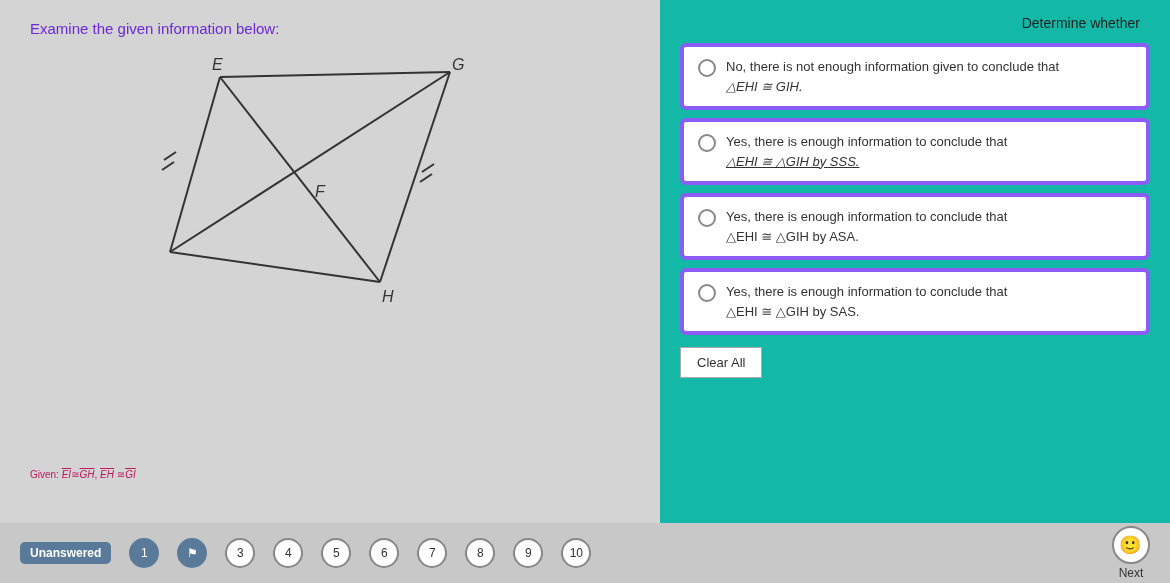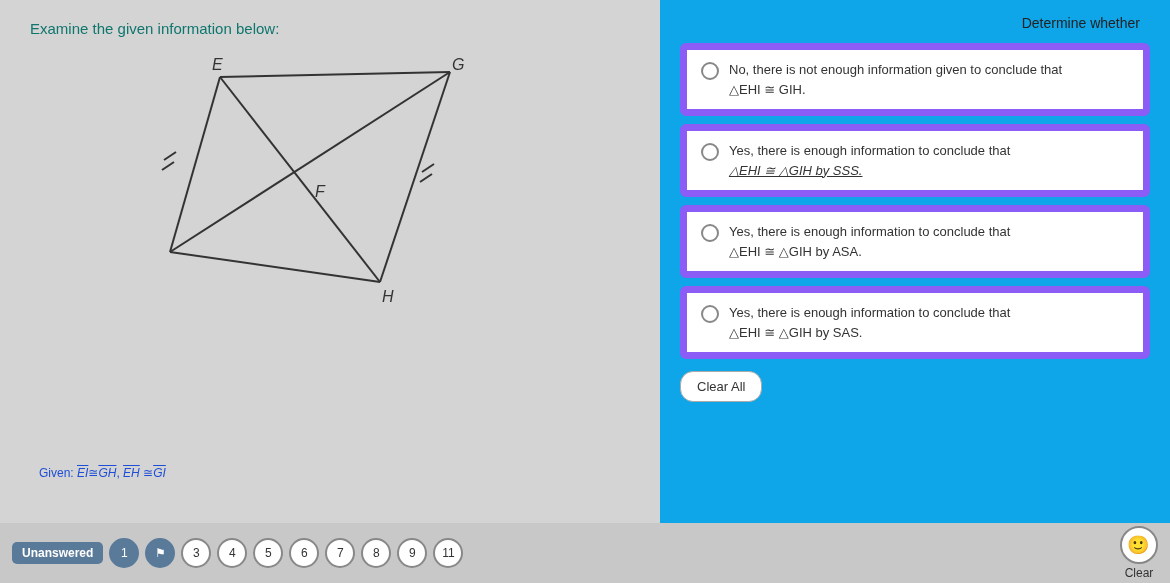--- a/index.html
+++ b/index.html
@@ -24,68 +24,67 @@
     .left-panel {
       width: 660px;
       height: 100%;
       padding: 20px 30px;
       position: relative;
       background: #d4d4d4;
     }
 
     .examine-text {
       font-size: 15px;
-      color: #0f766e;
+      color: #6d28d9;
       margin-bottom: 10px;
     }
 
     .diagram-area {
       width: 380px;
       height: 290px;
       position: relative;
       margin: 10px auto 0 auto;
     }
 
     .diagram-area svg {
       width: 100%;
       height: 100%;
     }
 
     .given-text {
-      font-size: 12px;
-      color: #1d4ed8;
+      font-size: 10px;
+      color: #be185d;
       position: absolute;
       bottom: 100px;
       left: 30px;
       line-height: 1.6;
-      margin-left: 9px;
     }
 
     
     .right-panel {
       width: 510px;
       height: 100%;
       padding: 15px 20px;
       display: flex;
       flex-direction: column;
       gap: 8px;
-      background: #0ea5e9;
+      background: #14b8a6;
     }
 
     .determine-label {
       font-size: 14px;
       color: #222;
       margin-bottom: 4px;
       text-align: right;
       padding-right: 10px;
     }
 
     .answer-option {
       background: white;
-      border: 7px solid #8b5cf6;
+      border: 4px solid #8b5cf6;
       border-radius: 6px;
       padding: 10px 14px;
       display: flex;
       align-items: flex-start;
       gap: 10px;
       cursor: pointer;
     }
 
     .radio-circle {
       width: 18px;
@@ -99,41 +98,41 @@
 
     .option-text {
       font-size: 13px;
       color: #333;
       line-height: 1.5;
     }
 
     .clear-all-btn {
       background: white;
       border: 1px solid #aaa;
-      border-radius: 13px;
+      border-radius: 0;
       padding: 7px 16px;
       font-size: 13px;
       cursor: pointer;
       width: fit-content;
       margin-top: 4px;
       color: #333;
     }
 
     
     .bottom-bar {
       position: absolute;
       bottom: 0;
       left: 0;
       width: 100%;
       height: 60px;
       background: #c8c8c8;
       display: flex;
       align-items: center;
-      padding: 0 12px;
-      gap: 6px;
+      padding: 0 20px;
+      gap: 18px;
     }
 
     .unanswered-badge {
       background: #5a7a9a;
       color: white;
       border-radius: 5px;
       padding: 4px 10px;
       font-size: 12px;
       font-weight: bold;
     }
@@ -232,21 +231,21 @@
   </div>
 
   <div class="right-panel">
 
     <div class="determine-label">Determine whether</div>
 
     <div class="answer-option">
       <div class="radio-circle"></div>
       <div class="option-text">
         <span>No, there is not enough information given to conclude that</span><br>
-        <span style="">△EHI ≅ GIH.</span>
+        <span style="font-style:italic;">△EHI ≅ GIH.</span>
       </div>
     </div>
 
     <div class="answer-option">
       <div class="radio-circle"></div>
       <div class="option-text">
         <span>Yes, there is enough information to conclude that</span><br>
         <span style="font-style:italic;text-decoration:underline;">△EHI ≅ △GIH by SSS.</span>
       </div>
     </div>
@@ -297,22 +296,22 @@
     <div class="question-btn">
         <span>7</span>
       </div>
     <div class="question-btn">
         <span>8</span>
       </div>
     <div class="question-btn">
         <span>9</span>
       </div>
     <div class="question-btn">
-        <span>11</span>
+        <span>10</span>
       </div>
 
     <div class="next-btn">
       <div class="smiley">🙂</div>
-      <div class="next-label">Clear</div>
+      <div class="next-label">Next</div>
     </div>
   </div>
 
 </div>
 
 </body></html>

